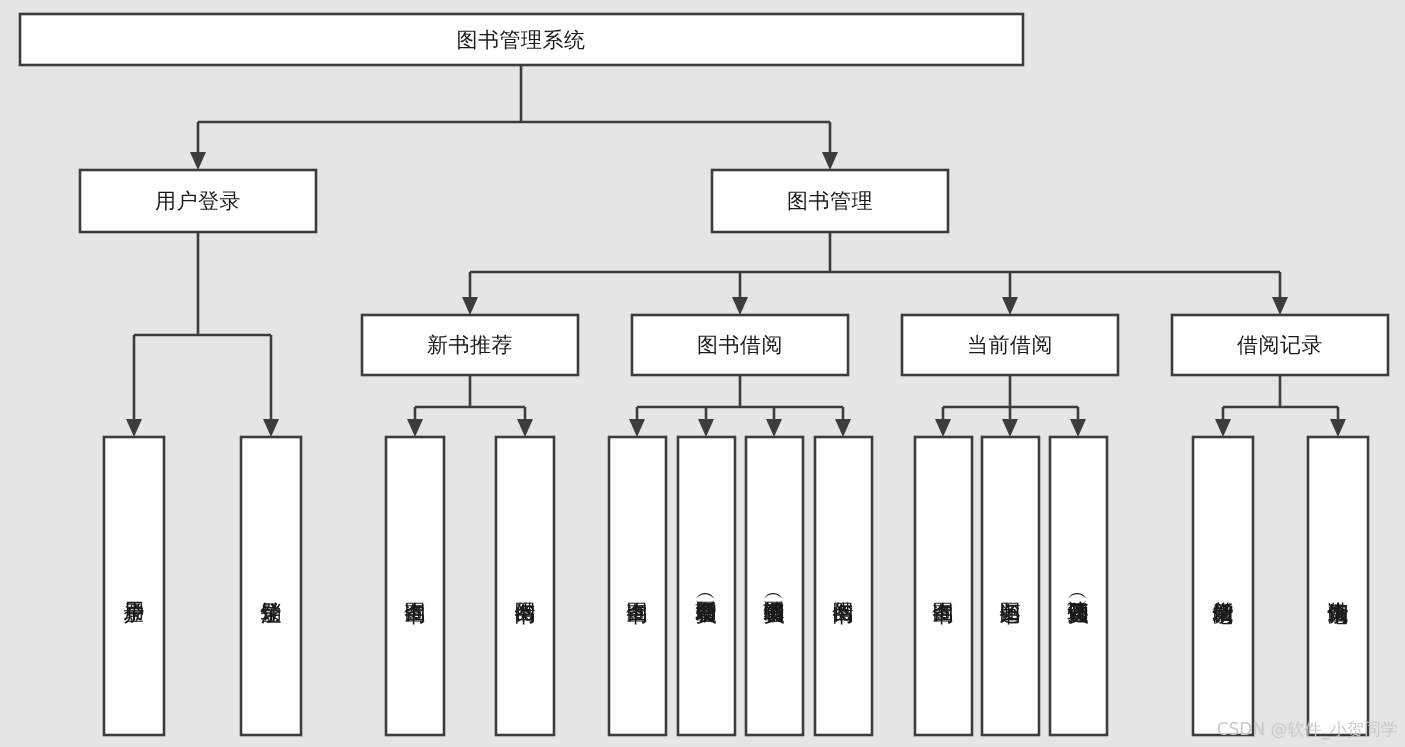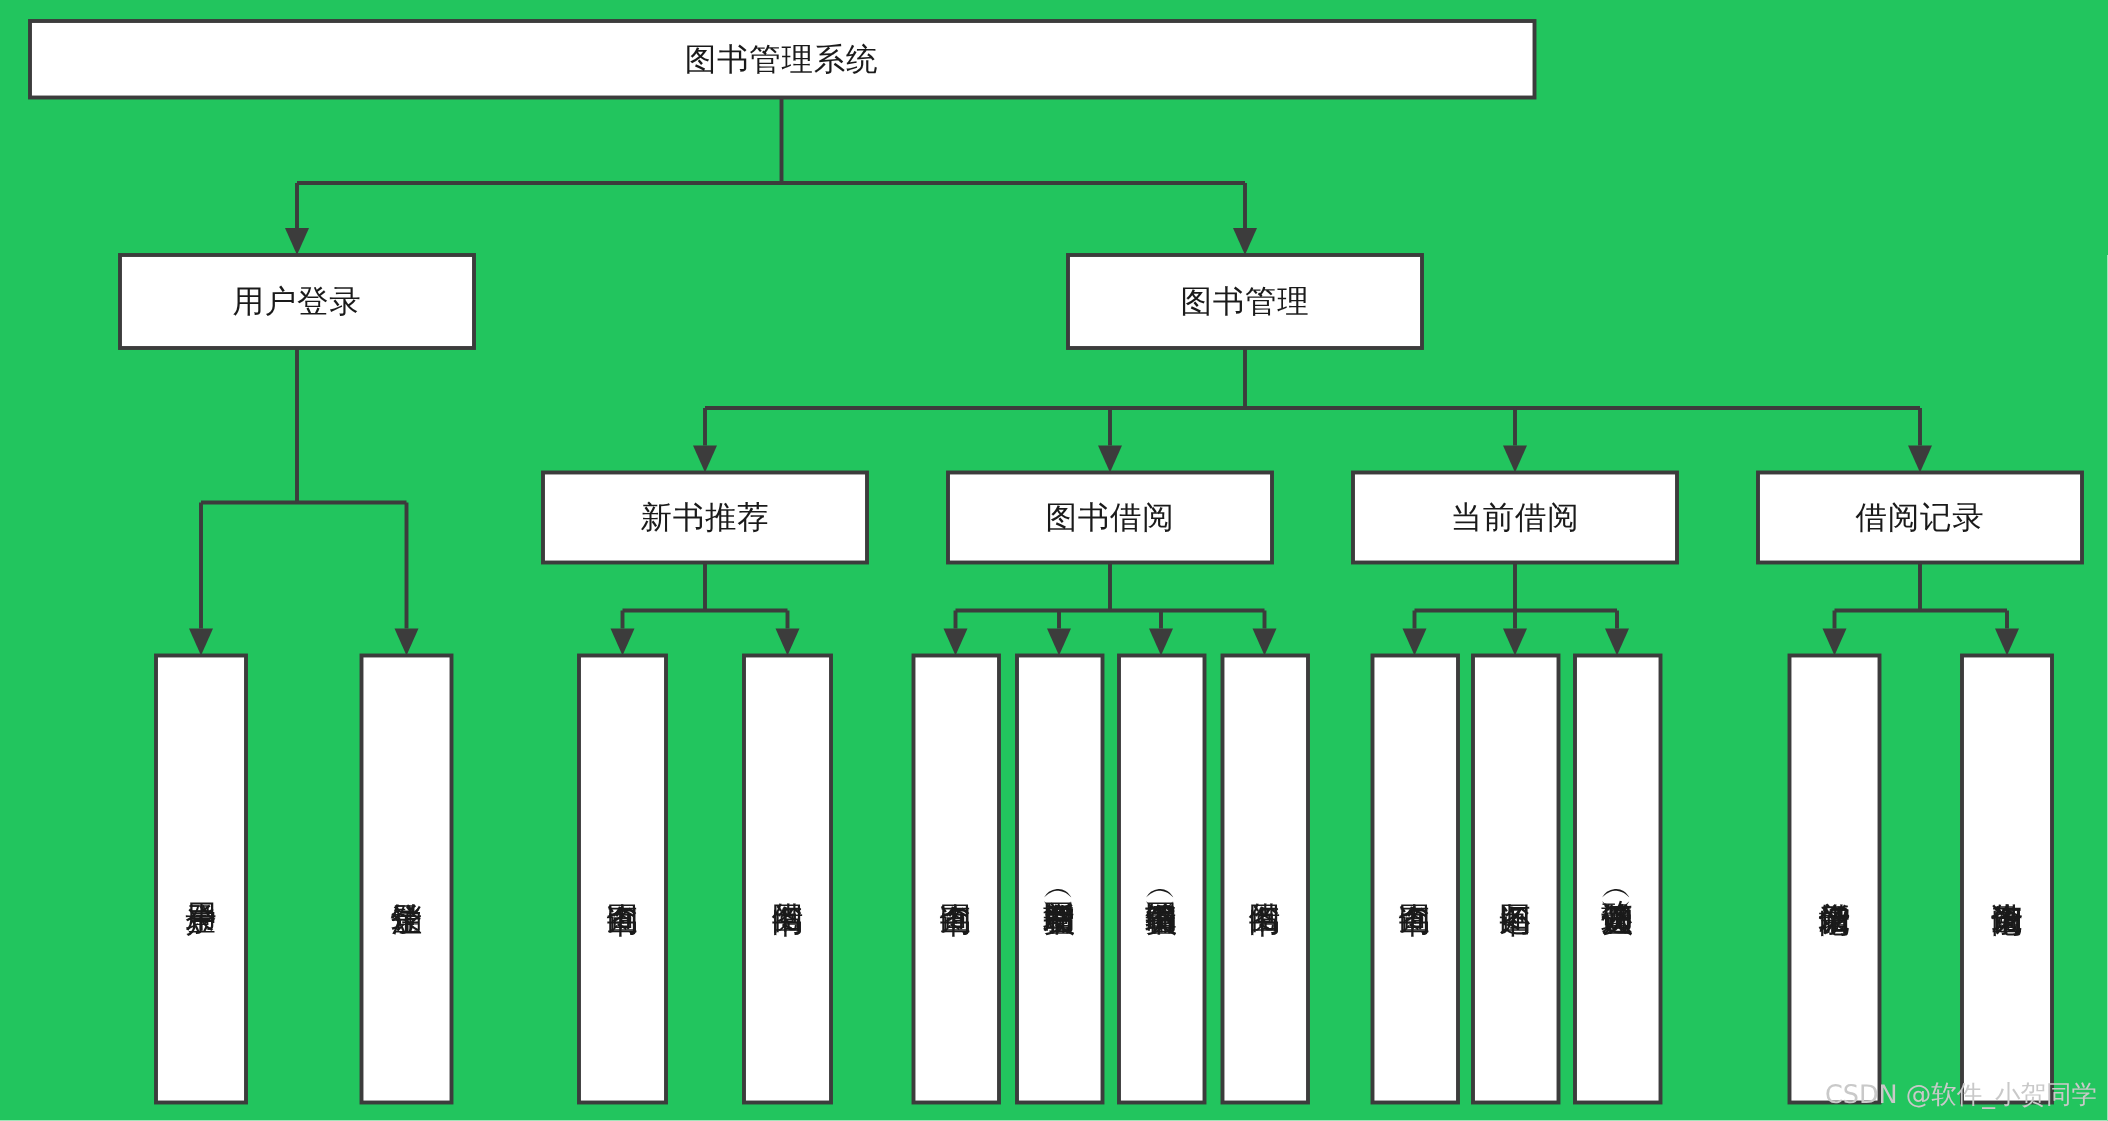--- a/index.html
+++ b/index.html
@@ -10,21 +10,21 @@
   body {
     width: 1405px;
     height: 747px;
     font-family: "DejaVu Sans", "Liberation Sans", sans-serif;
     overflow: hidden;
   }
   #diagram-root {
     position: relative;
     width: 1405px;
     height: 747px;
-    background: #22c55e;
+    background: #e5e5e5;
   }
   svg#diagram-svg {
     position: absolute;
     left: 0;
     top: 0;
     width: 1405px;
     height: 747px;
     display: block;
   }
   .node-box {

